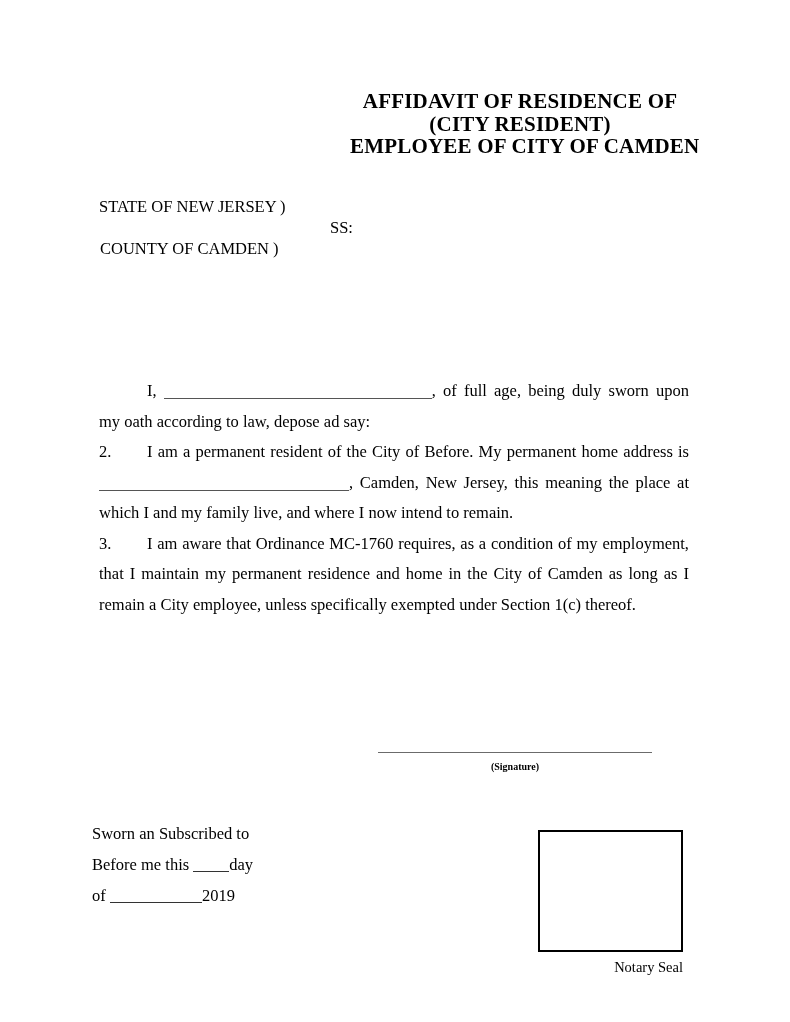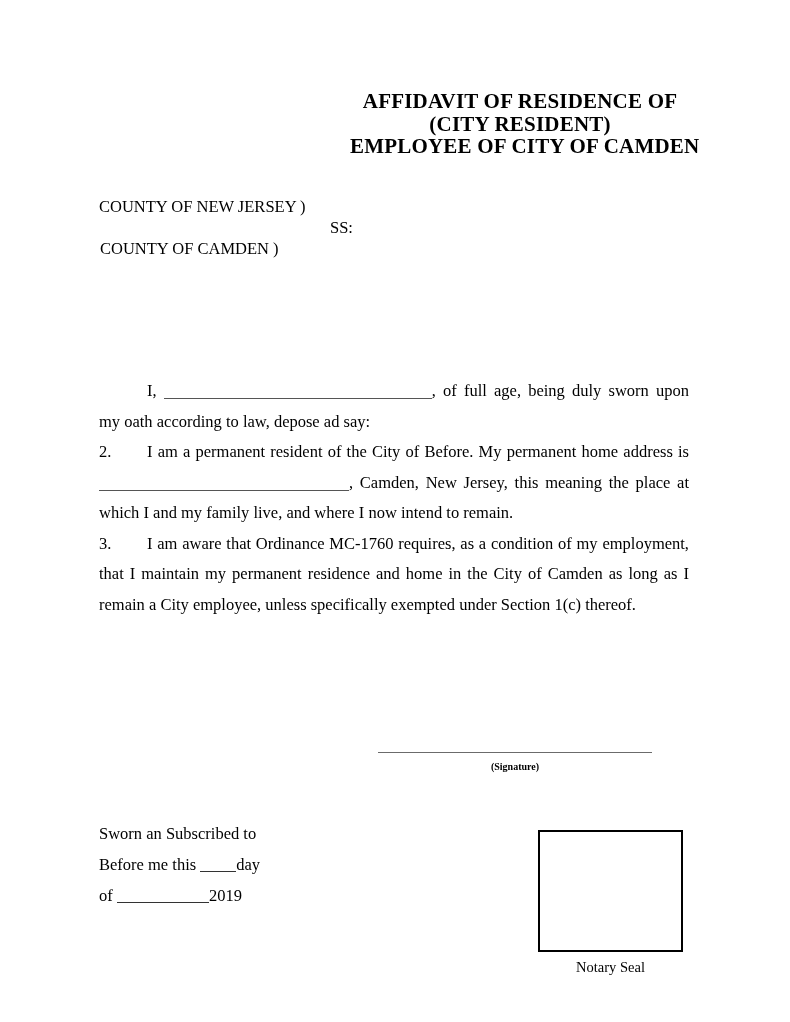--- a/index.html
+++ b/index.html
@@ -111,37 +111,37 @@
   }
   .sig-caption {
     margin-top: 8px;
     font-size: 10px;
     font-weight: bold;
   }
 
   
   .sworn-block {
     position: absolute;
-    left: 99px;
+    left: 92px;
     top: 818px;
     font-size: 16.5px;
     line-height: 31px;
     white-space: nowrap;
   }
   .sworn-line { display: block; }
   .blank-day   { display: inline-block; width: 36px; border-bottom: 1px solid #333; height: 14px; vertical-align: -2px; }
   .blank-month { display: inline-block; width: 92px; border-bottom: 1px solid #333; height: 14px; vertical-align: -2px; }
 
   
   .notary-wrap {
     position: absolute;
     left: 538px;
     top: 830px;
     width: 145px;
-    text-align: center;
+    text-align: right;
   }
   .notary-box {
     width: 145px;
     height: 122px;
     border: 2px solid #000000;
     box-sizing: border-box;
     background: #ffffff;
   }
   .notary-caption {
     margin-top: 7px;
@@ -154,21 +154,21 @@
 <div class="page">
 
   <div class="title-block">
     <span class="title-line">AFFIDAVIT OF RESIDENCE OF</span>
     <span class="title-line">(CITY RESIDENT)</span>
     <span class="title-line">EMPLOYEE OF CITY OF CAMDEN</span>
   </div>
 
   <div class="venue">
     <div class="venue-row">
-      <span class="venue-state">COUNTY OF NEW JERSEY )</span>
+      <span class="venue-state">STATE OF NEW JERSEY )</span>
       <span class="venue-ss">SS:</span>
       <span class="venue-county">COUNTY OF CAMDEN )</span>
     </div>
   </div>
 
   <div class="body-text">
 
     <p class="para first"><span class="indent-lead"></span><span>I,</span> <span class="blank blank-name"></span><span>, of full age, being duly sworn upon my oath according to law, depose ad say:</span></p>
 
 

